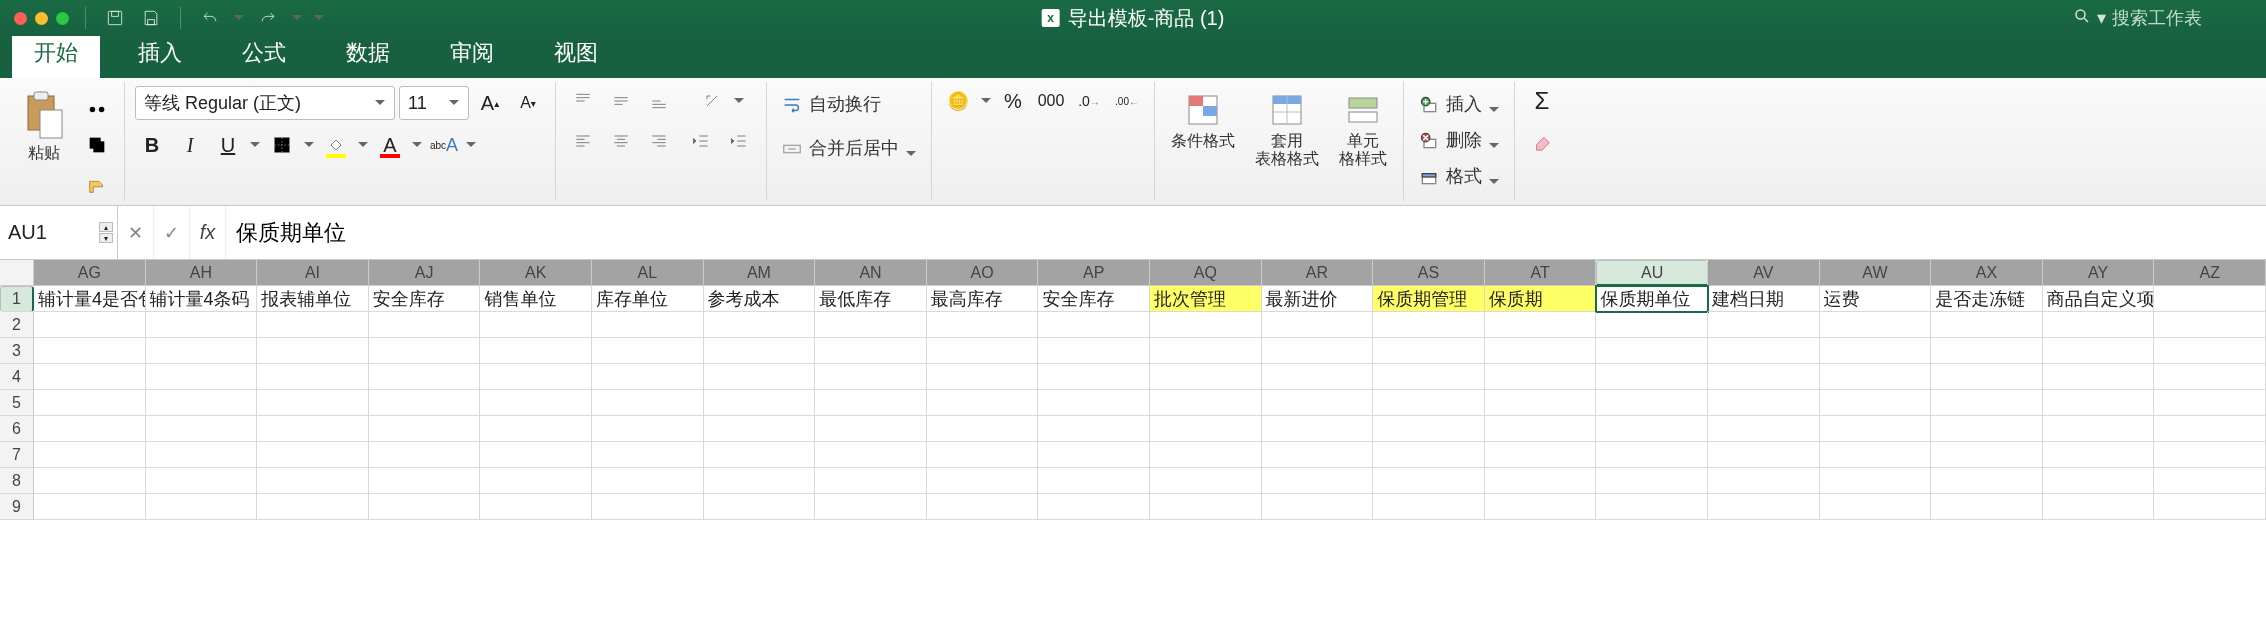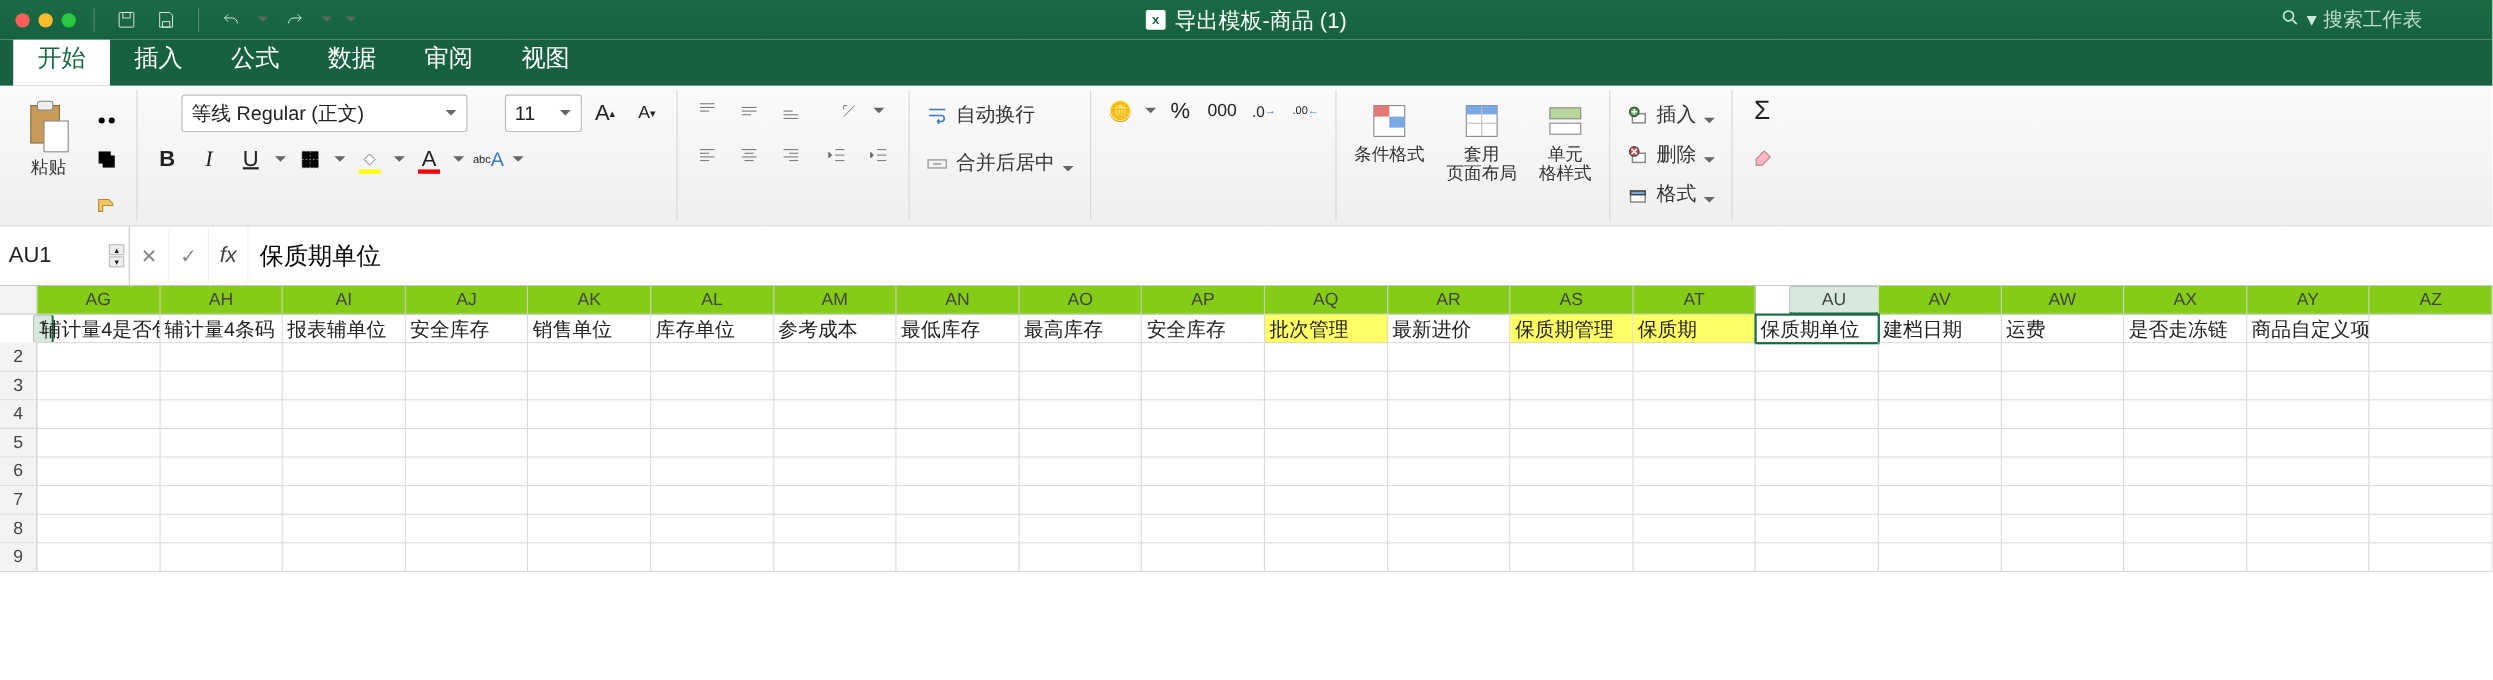--- a/index.html
+++ b/index.html
@@ -14,32 +14,32 @@
   .tb-sep { width:1px; height:22px; background:rgba(255,255,255,.25); margin:0 6px; }
   .qbtn { width:26px; height:26px; display:flex; align-items:center; justify-content:center; opacity:.9; }
   .qbtn svg { stroke:#fff; fill:none; }
   .tb-title { position:absolute; left:50%; transform:translateX(-50%); display:flex; align-items:center; gap:8px; font-size:20px; }
   .tb-title .xicon { width:18px; height:18px; background:#fff; color:#1a6b45; font-size:12px; font-weight:bold; display:flex; align-items:center; justify-content:center; border-radius:2px; }
   .tb-right { margin-left:auto; display:flex; align-items:center; padding-right:14px; gap:6px; color:#d0e5d9; }
   .search-in { background:transparent; border:none; color:#d0e5d9; font-size:18px; width:140px; }
   .search-in::placeholder { color:#c0dccc; }
 
   
-  .tabbar { height:42px; background:#176140; display:flex; align-items:flex-end; padding-left:12px; gap:0; }
+  .tabbar { height:42px; background:#176140; display:flex; align-items:flex-end; padding-left:12px; gap:16px; }
   .tab { padding:8px 22px 10px; color:#fff; font-size:22px; cursor:pointer; }
   .tab.active { background:#fff; color:#1a6b45; border-radius:4px 4px 0 0; }
 
   
   .ribbon { height:128px; background:linear-gradient(#fafafa,#efefef); border-bottom:1px solid #c8c8c8; display:flex; align-items:stretch; padding:4px 6px; }
   .group { display:flex; flex-direction:column; align-items:center; justify-content:flex-start; padding:4px 10px; border-right:1px solid #d6d6d6; }
   .group-inner { display:flex; align-items:flex-start; gap:8px; height:100%; }
   .col { display:flex; flex-direction:column; gap:6px; align-items:center; }
   .row { display:flex; align-items:center; gap:4px; }
   .btn { width:34px; height:30px; border:1px solid transparent; border-radius:3px; display:flex; align-items:center; justify-content:center; cursor:pointer; }
-  .sel { height:34px; background:#fff; border:1px solid #bcbcbc; border-radius:3px; display:flex; align-items:center; padding:0 8px; gap:6px;margin-left:30px; }
+  .sel { height:34px; background:#fff; border:1px solid #bcbcbc; border-radius:3px; display:flex; align-items:center; padding:0 8px; gap:6px; }
   .bigbtn { display:flex; flex-direction:column; align-items:center; gap:2px; cursor:pointer; padding:4px 6px; }
   .bigbtn .lbl { font-size:16px; color:#333; text-align:center; line-height:1.15; white-space:pre; }
   .smallrow { display:flex; align-items:flex-end; gap:6px; height:30px; cursor:pointer; padding:0 4px; }
   .smallrow .lbl { font-size:18px; color:#333; }
   .icon { width:22px; height:22px; display:flex; align-items:center; justify-content:center; }
   .icon svg { stroke:#444; fill:none; stroke-width:1.6; }
   .dd { width:12px; height:12px; display:flex; align-items:center; justify-content:center; }
   .dd::after { content:""; border:5px solid transparent; border-top-color:#666; margin-top:4px; }
   .paste-icon { width:44px; height:52px; }
   .disabled { color:#aaa; }
@@ -50,21 +50,21 @@
   .namebox { width:118px; height:100%; border-right:1px solid #c8c8c8; display:flex; align-items:center; padding:0 8px; font-size:20px; position:relative; }
   .namebox .spin { position:absolute; right:4px; display:flex; flex-direction:column; gap:1px; }
   .spin .s { width:14px; height:10px; background:#eee; border:1px solid #bbb; font-size:8px; display:flex; align-items:center; justify-content:center; }
   .fbtn { width:36px; height:100%; display:flex; align-items:center; justify-content:center; border-right:1px solid #eee; cursor:pointer; color:#888; }
   .fbtn.fx { font-style:italic; color:#444; font-size:20px; }
   .finput { flex:1; border:none; padding:0 10px; font-size:22px; height:100%; }
 
   
   .grid { display:grid; grid-template-columns: 34px repeat(20, 1fr); }
   .corner { background:#f3f3f3; border-right:1px solid #ccc; border-bottom:1px solid #ccc; height:26px; }
-  .colhdr { background:#84cc16; border-right:1px solid #ccc; border-bottom:1px solid #ccc; height:26px; display:flex; align-items:center; justify-content:center; font-size:16px; color:#444; }
+  .colhdr { background:#a3a3a3; border-right:1px solid #ccc; border-bottom:1px solid #ccc; height:26px; display:flex; align-items:center; justify-content:center; font-size:16px; color:#444; }
   .colhdr.sel { background:#d7e9dd; border-bottom:2px solid #1a6b45; }
   .rowhdr { background:#f3f3f3; border-right:1px solid #ccc; border-bottom:1px solid #d9d9d9; display:flex; align-items:center; justify-content:center; font-size:16px; color:#444; height:26px; }
   .rowhdr.sel { background:#d7e9dd; border-right:2px solid #1a6b45; }
   .cell { border-right:1px solid #d9d9d9; border-bottom:1px solid #d9d9d9; height:26px; display:flex; align-items:center; padding:0 4px; font-size:18px; overflow:hidden; white-space:nowrap; }
   .cell.hl { background:#ffff66; }
   .cell.selcell { outline:2px solid #1a6b45; outline-offset:-1px; }
 </style>
 </head>
 <body>
 
@@ -349,21 +349,21 @@
           </svg>
         <span class="lbl">条件格式</span>
       </div>
       <div class="bigbtn">
         <svg width="40" height="40" viewBox="0 0 40 40">
             <rect x="6" y="6" width="28" height="28" fill="#fff" stroke="#888"></rect>
             <rect x="6" y="6" width="28" height="8" fill="#7aa8e3"></rect>
             <path d="M6 22h28M20 6v28" stroke="#bbb"></path>
           </svg>
         <span class="lbl">套用
-页面布局</span>
+表格格式</span>
       </div>
       <div class="bigbtn">
         <svg width="40" height="40" viewBox="0 0 40 40">
             <rect x="6" y="8" width="28" height="10" fill="#b8d69a" stroke="#888"></rect>
             <rect x="6" y="22" width="28" height="10" fill="#fff" stroke="#888"></rect>
           </svg>
         <span class="lbl">单元
 格样式</span>
       </div>
     </div>

